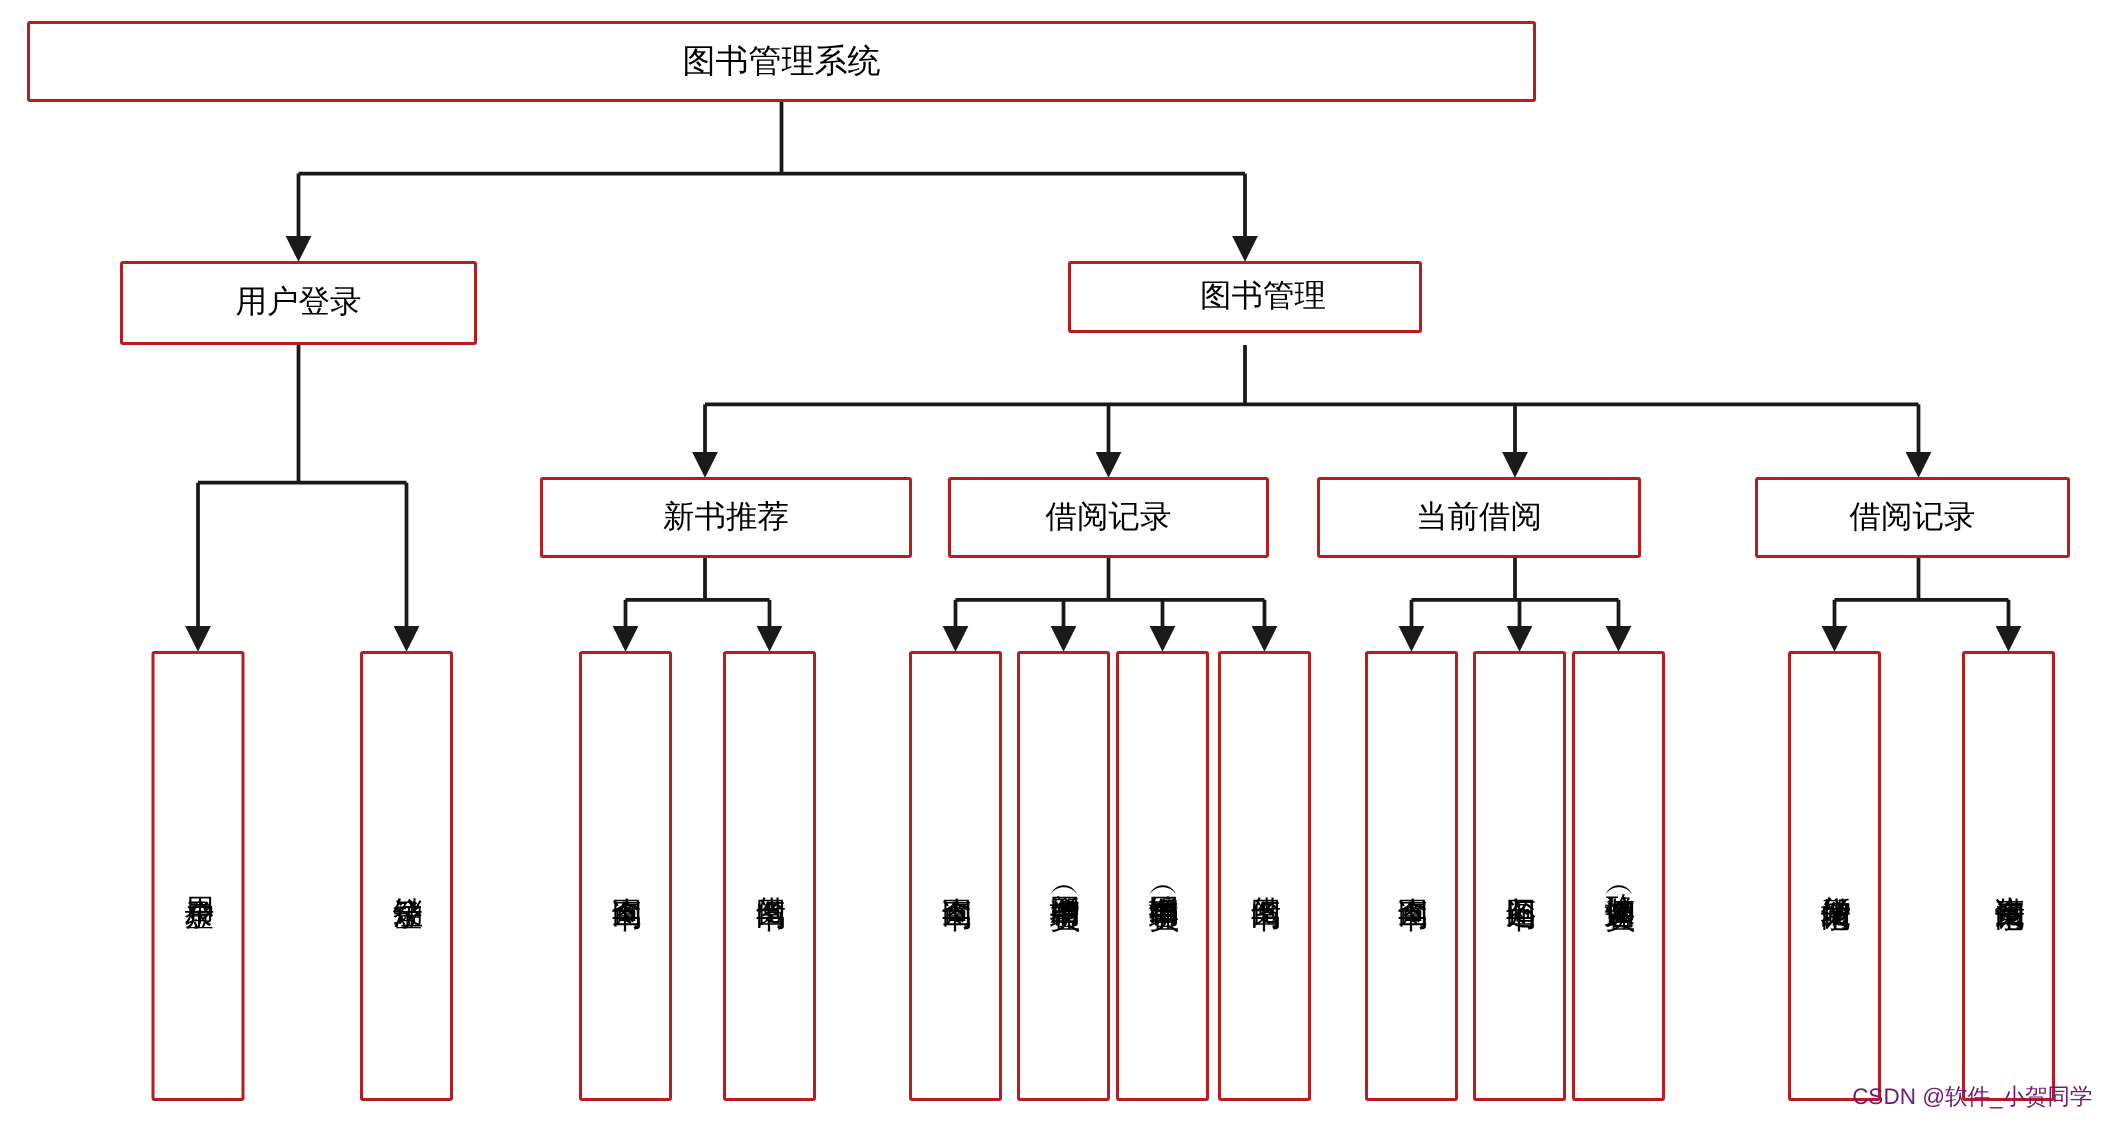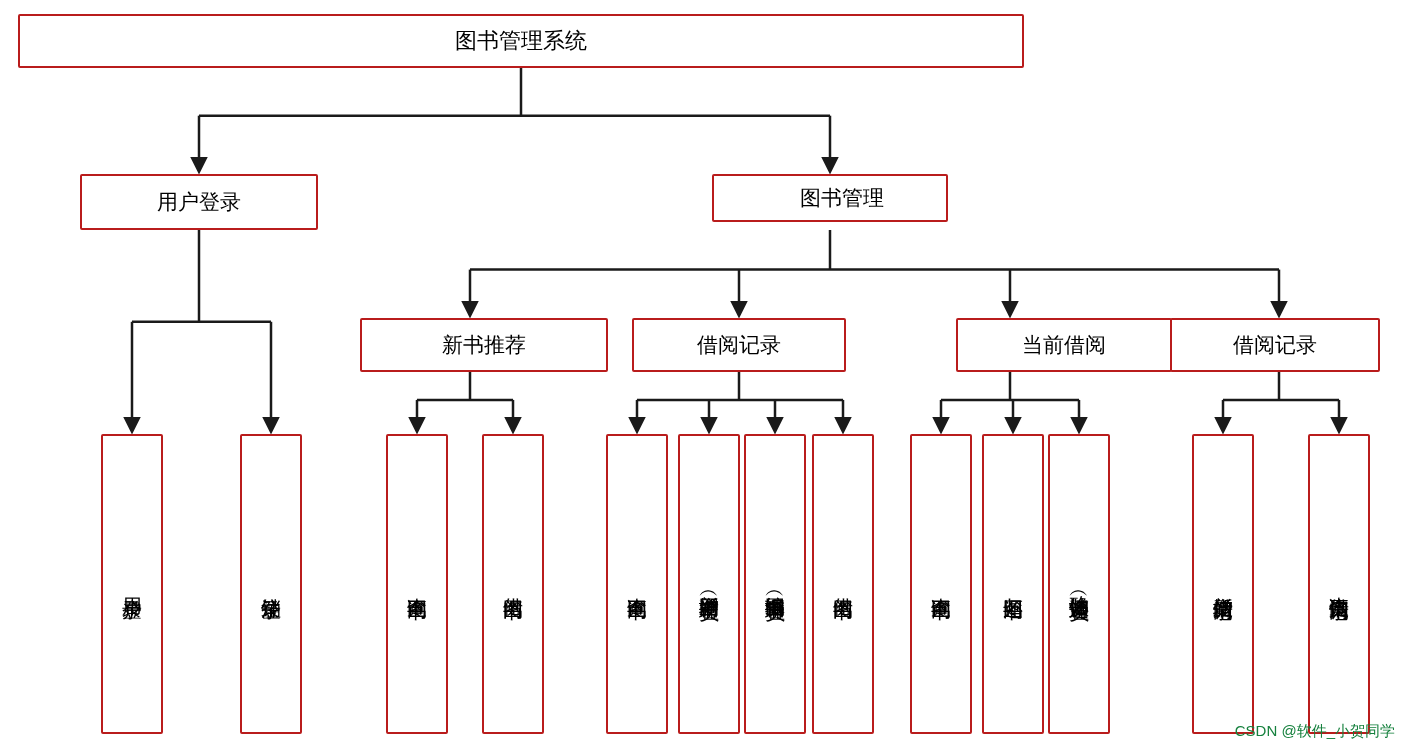--- a/index.html
+++ b/index.html
@@ -49,21 +49,21 @@
     top: 0;
     width: 1405px;
     height: 747px;
     pointer-events: none;
   }
   .watermark {
     position: absolute;
     right: 10px;
     bottom: 6px;
     font-size: 15px;
-    color: #15803d;
+    color: #701a75;
     white-space: nowrap;
   }
 </style>
 </head>
 <body>
 
 <div id="canvas">
   <svg class="links" viewBox="0 0 1405 747">
     <defs>
       <marker id="arrow" viewBox="0 0 10 10" refX="8" refY="5" markerWidth="7" markerHeight="7" orient="auto-start-reverse">
@@ -115,21 +115,21 @@
       </div>
       <div class="node" style="left: 712px; top: 174px; width: 236px; height: 48px; padding-left: 24px;">
         <span>图书管理</span>
       </div>
       <div class="node" style="left: 360px; top: 318px; width: 248px; height: 54px;">
         <span>新书推荐</span>
       </div>
       <div class="node" style="left: 632px; top: 318px; width: 214px; height: 54px;">
         <span>借阅记录</span>
       </div>
-      <div class="node" style="left: 956px; top: 318px; width: 216px; height: 54px;">
+      <div class="node" style="left: 878px; top: 318px; width: 216px; height: 54px;">
         <span>当前借阅</span>
       </div>
       <div class="node" style="left: 1170px; top: 318px; width: 210px; height: 54px;">
         <span>借阅记录</span>
       </div>
       <div class="node vertical" style="left: 101px; top: 434px; width: 62px; height: 300px;">
         <span>用户登录</span>
       </div>
       <div class="node vertical" style="left: 240px; top: 434px; width: 62px; height: 300px;">
         <span>注销登录</span>

